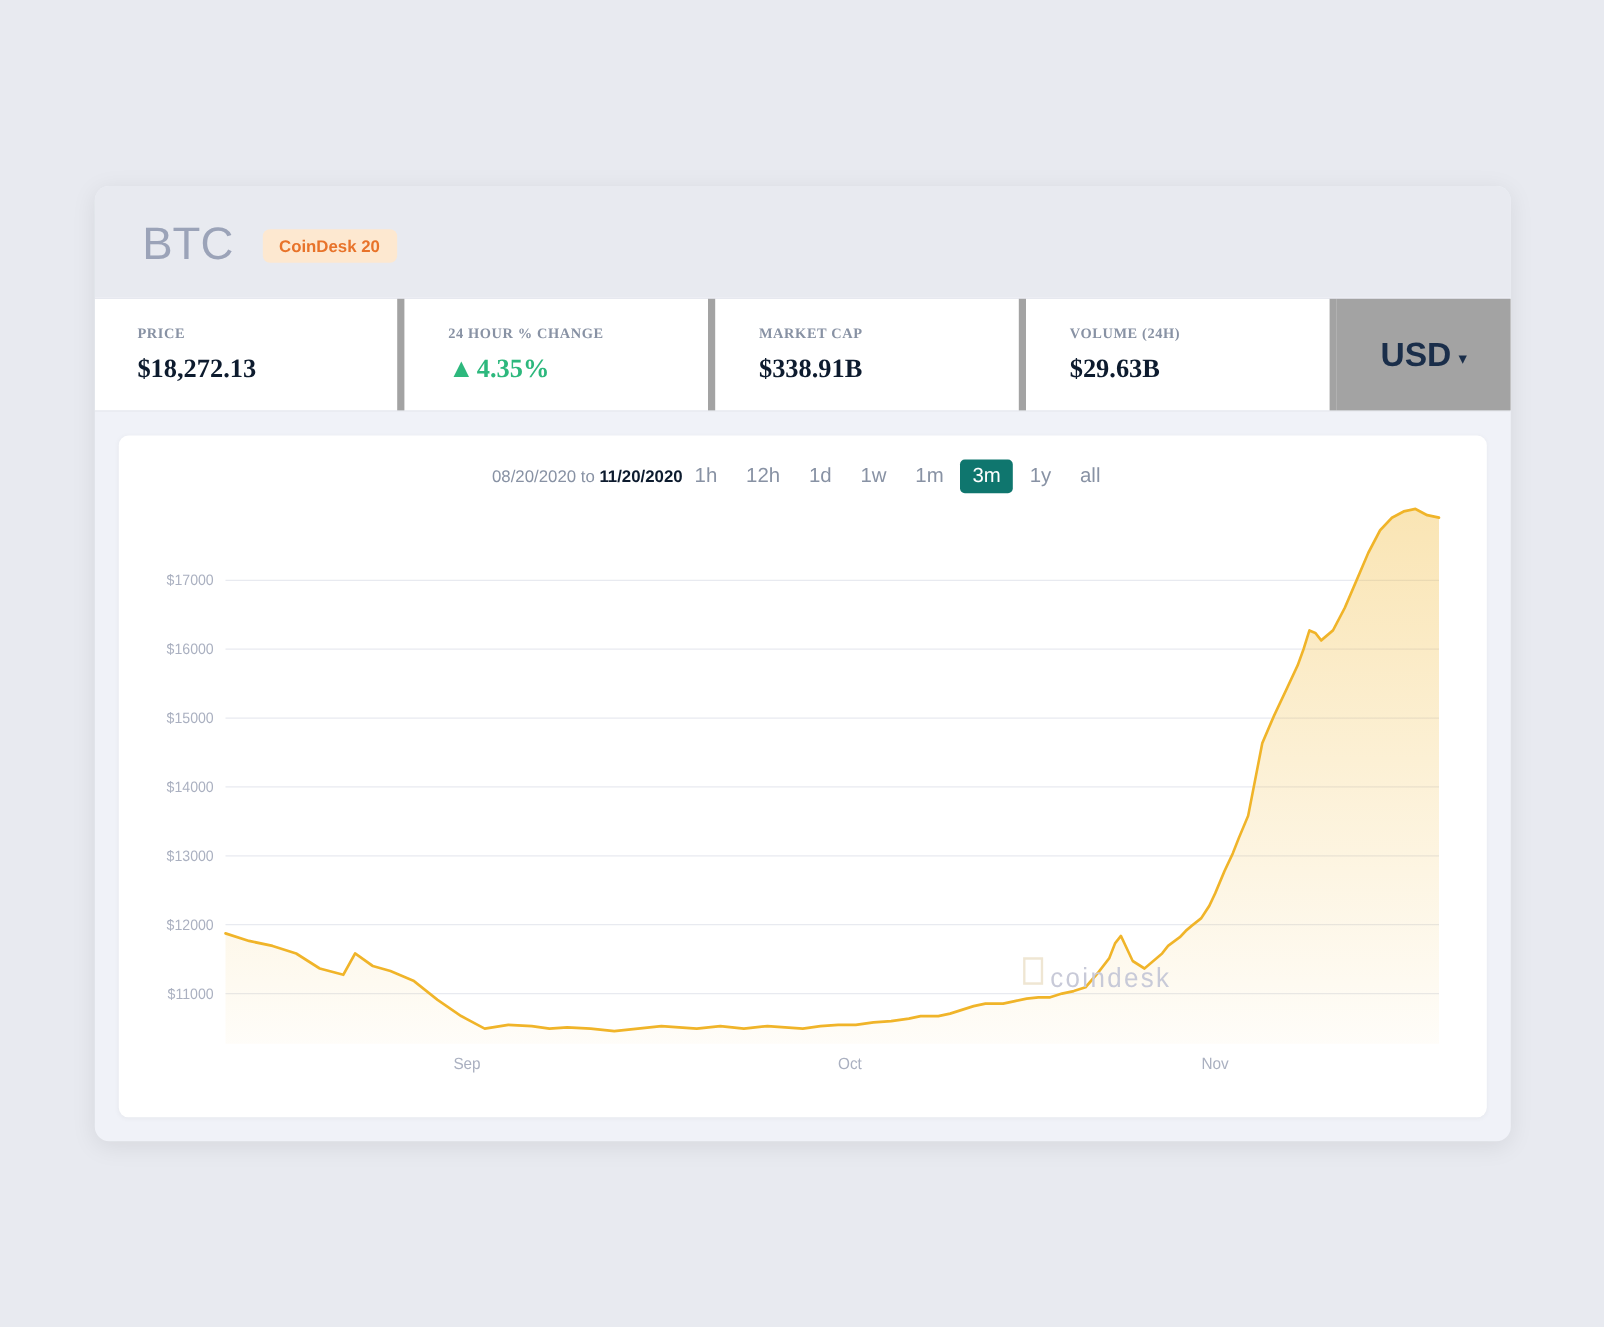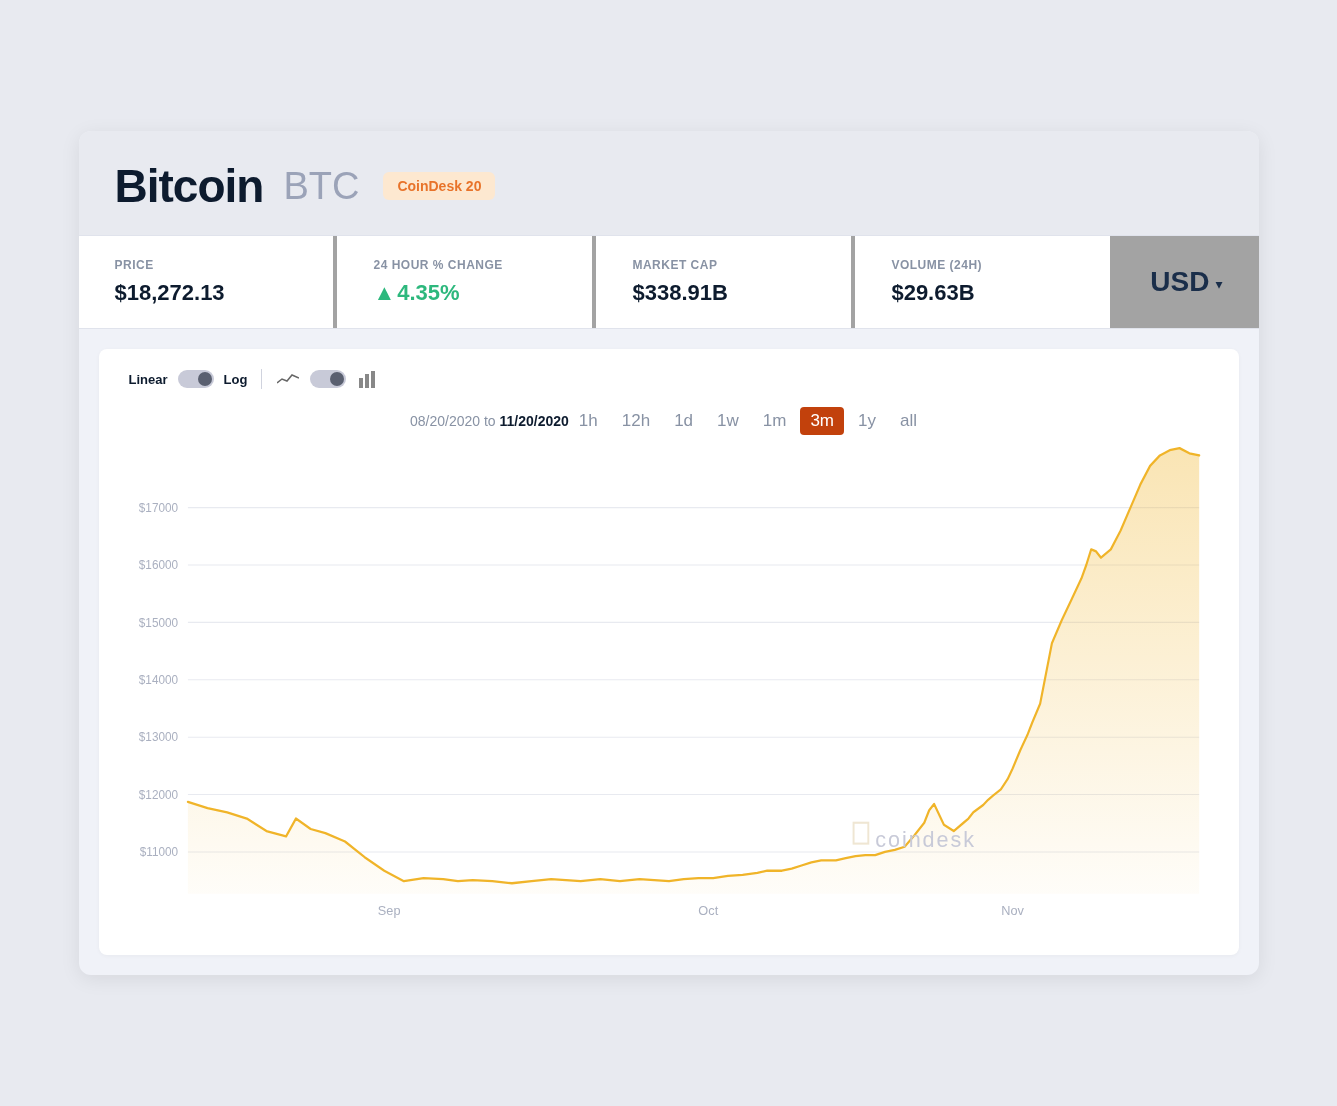--- a/index.html
+++ b/index.html
@@ -54,21 +54,22 @@
       border-top: 1px solid #e0e3ec;
       border-bottom: 1px solid #e0e3ec;
     }
     .stats-group {
       display: flex;
       flex: 1;
     }
     .stat-item {
       padding: 22px 36px;
       flex: 1;
-      border-right: 4px solid #a3a3a3;
+      border-right: 6px solid #a3a3a3;
+      font-family: Liberation Serif, serif;
     }
     .stat-label {
       font-size: 12px;
       font-weight: 600;
       color: #8892a4;
       letter-spacing: 0.5px;
       text-transform: uppercase;
       margin-bottom: 8px;
     }
     .stat-value {
@@ -178,41 +179,40 @@
       padding: 4px 10px;
       border-radius: 4px;
       border: none;
       background: transparent;
       font-size: 17px;
       font-weight: 400;
       color: #8892a4;
       cursor: pointer;
     }
     .time-btn.active {
-      background: #c2410c;
+      background: #0f766e;
       color: #ffffff;
       border-radius: 4px;
     }
     .chart-area {
       position: relative;
       width: 100%;
       height: 480px;
     }
     svg.price-chart {
       width: 100%;
       height: 100%;
     }
   </style>
 </head>
 <body>
 
 <div class="card">
 
   <div class="header">
-    <span class="header-title">Bitcoin</span>
     <span class="header-ticker">BTC</span>
     <span class="coindesk20-badge">CoinDesk 20</span>
   </div>
 
   <div class="stats-bar">
     <div class="stats-group">
       <div class="stat-item">
         <div class="stat-label">PRICE</div>
         <div class="stat-value">$18,272.13</div>
       </div>
@@ -232,45 +232,20 @@
       </div>
     </div>
     <div class="currency-selector">
       <span class="currency-text">USD</span>
       <span class="currency-arrow">▾</span>
     </div>
   </div>
 
   <div class="chart-container">
 
-    <div class="chart-controls">
-      <span class="chart-control-label">Linear</span>
-      <div class="toggle-switch">
-        <div class="toggle-dot"></div>
-      </div>
-      <span class="chart-control-label">Log</span>
-      <div class="separator"></div>
-
-      <div class="chart-type-icon">
-        <svg width="22" height="16" viewBox="0 0 22 16">
-          <polyline points="0,12 5,8 10,10 15,4 22,7" fill="none" stroke="#666" stroke-width="1.5"></polyline>
-        </svg>
-      </div>
-      <div class="toggle-switch" style="background:#c8cad8;">
-        <div class="toggle-dot"></div>
-      </div>
-
-      <div class="chart-type-icon">
-        <svg width="18" height="18" viewBox="0 0 18 18">
-          <rect x="0" y="8" width="4" height="10" fill="#888"></rect>
-          <rect x="6" y="4" width="4" height="14" fill="#888"></rect>
-          <rect x="12" y="1" width="4" height="17" fill="#888"></rect>
-        </svg>
-      </div>
-    </div>
 
     <div class="chart-header-row">
       <div class="date-range">
         <span>08/20/2020</span>
         <span>to</span>
         <span class="bold">11/20/2020</span>
       </div>
       <div class="time-buttons">
         <button class="time-btn">1h</button>
         <button class="time-btn">12h</button>

